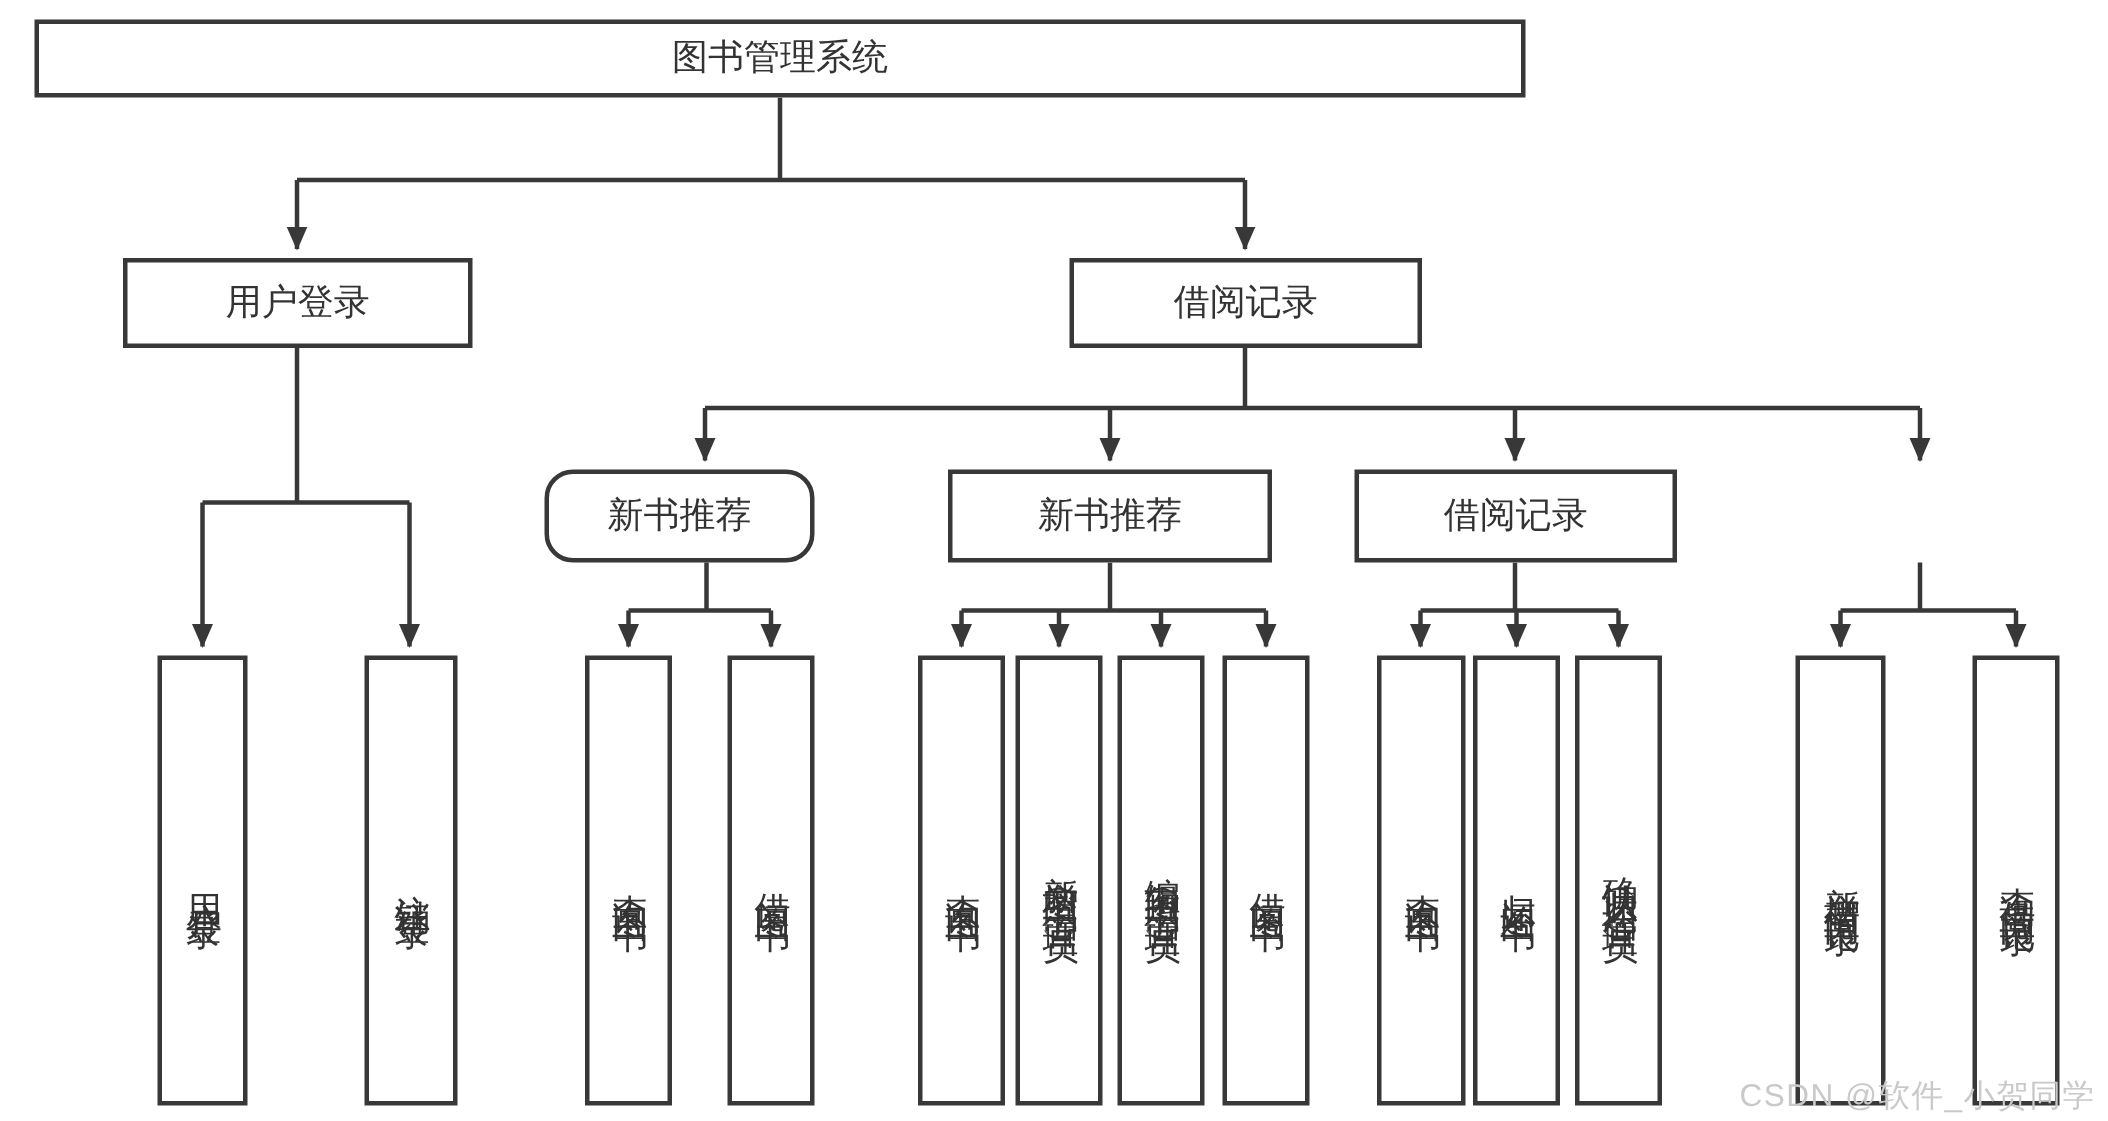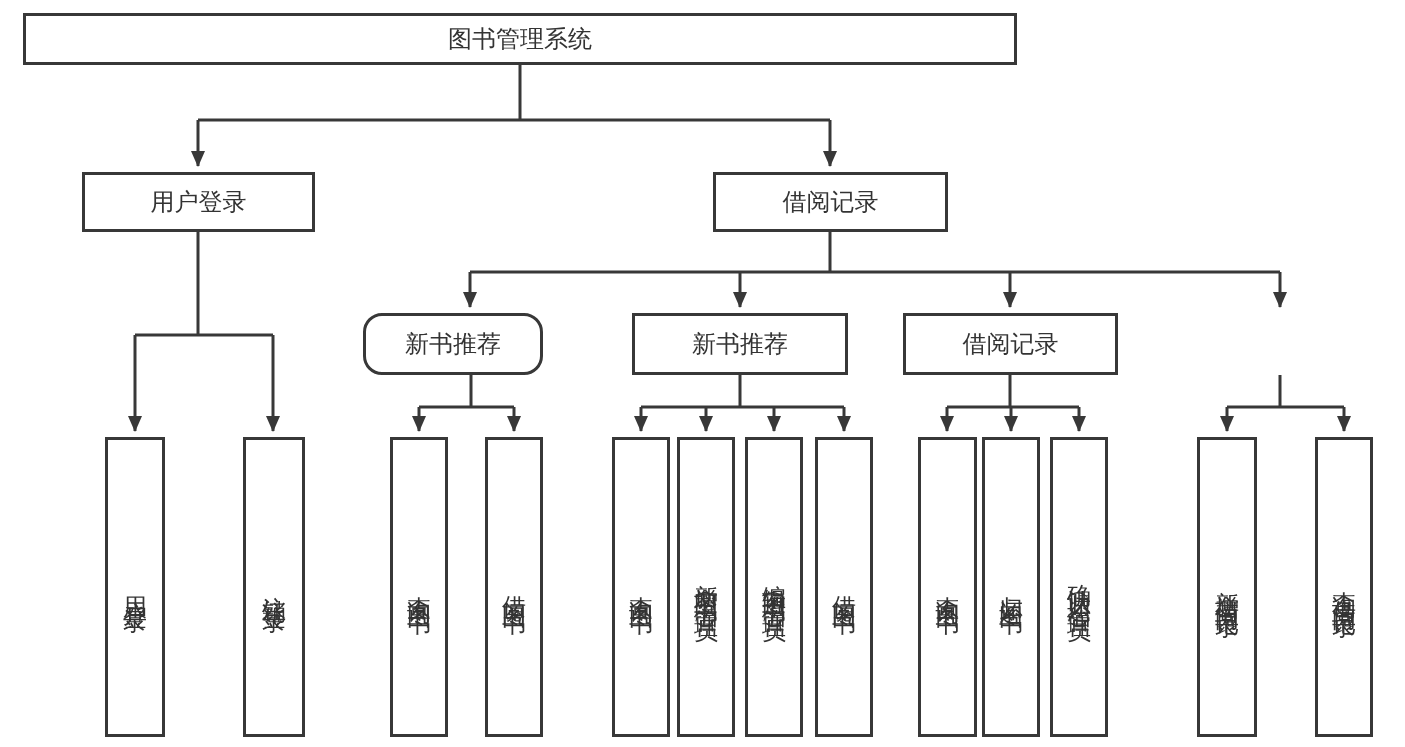--- a/index.html
+++ b/index.html
@@ -110,14 +110,15 @@
   <div class="box vbox" style="left:745px; top:437px; width:58px; height:300px;">编辑图书（管理员）</div>
   <div class="box vbox" style="left:815px; top:437px; width:58px; height:300px;">借阅图书</div>
 
   <div class="box vbox" style="left:918px; top:437px; width:59px; height:300px;">查询图书</div>
   <div class="box vbox" style="left:982px; top:437px; width:58px; height:300px;">归还图书</div>
   <div class="box vbox" style="left:1050px; top:437px; width:58px; height:300px;">确认归还（管理员）</div>
 
   <div class="box vbox" style="left:1197px; top:437px; width:60px; height:300px;">新增借阅记录</div>
   <div class="box vbox" style="left:1315px; top:437px; width:58px; height:300px;">查询借阅记录</div>
 
+  <div class="watermark">CSDN @软件_小贺同学</div>
 
 </div>
 
 </body></html>

